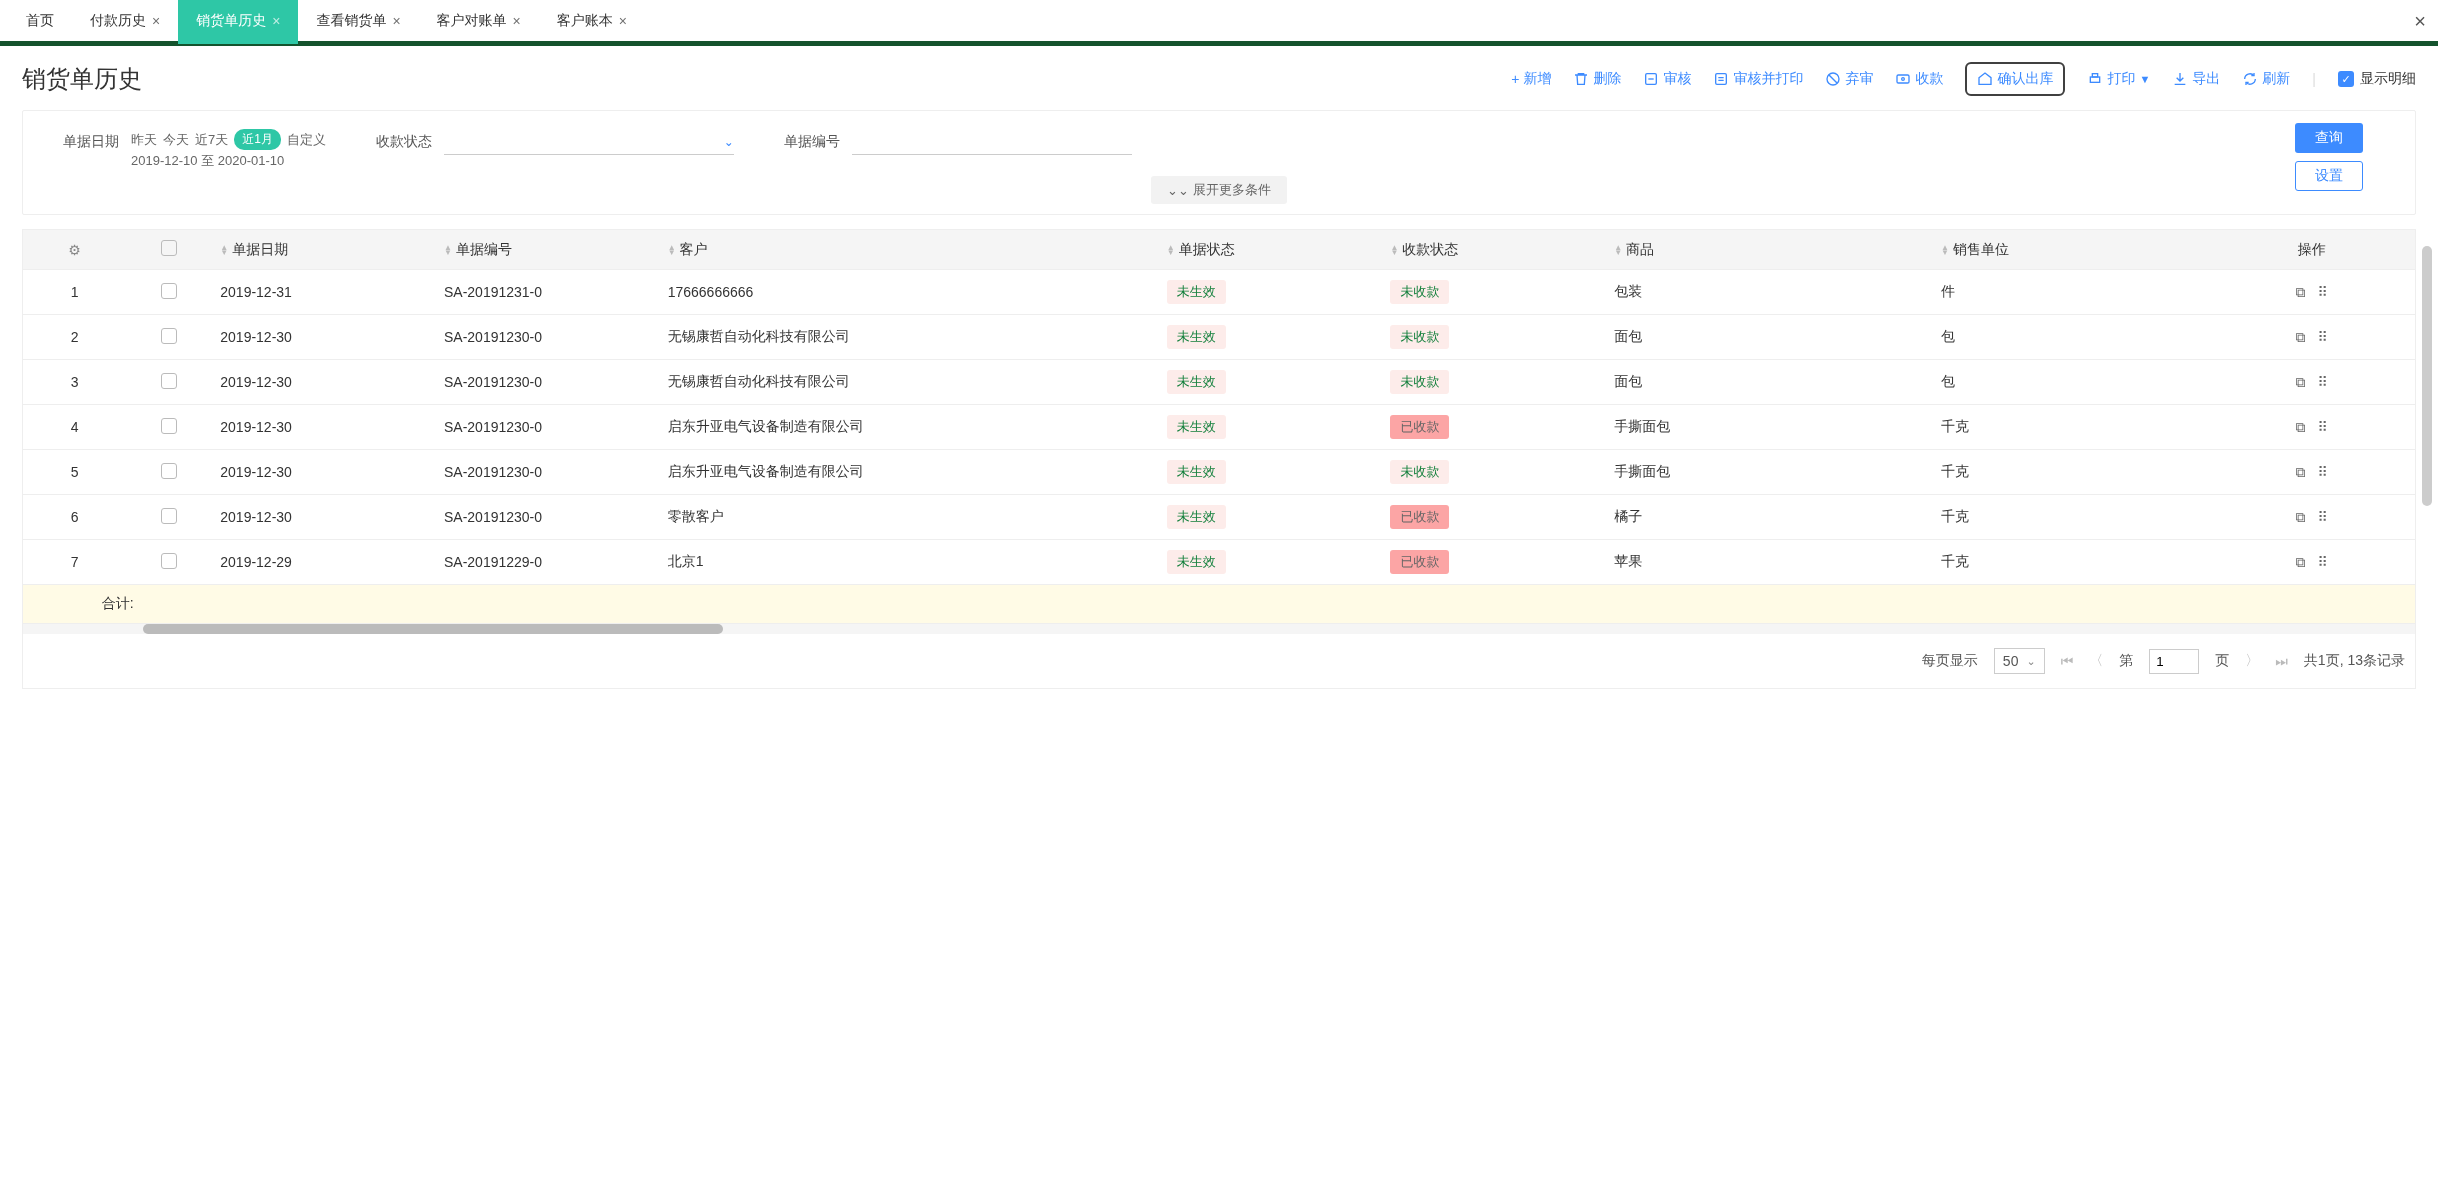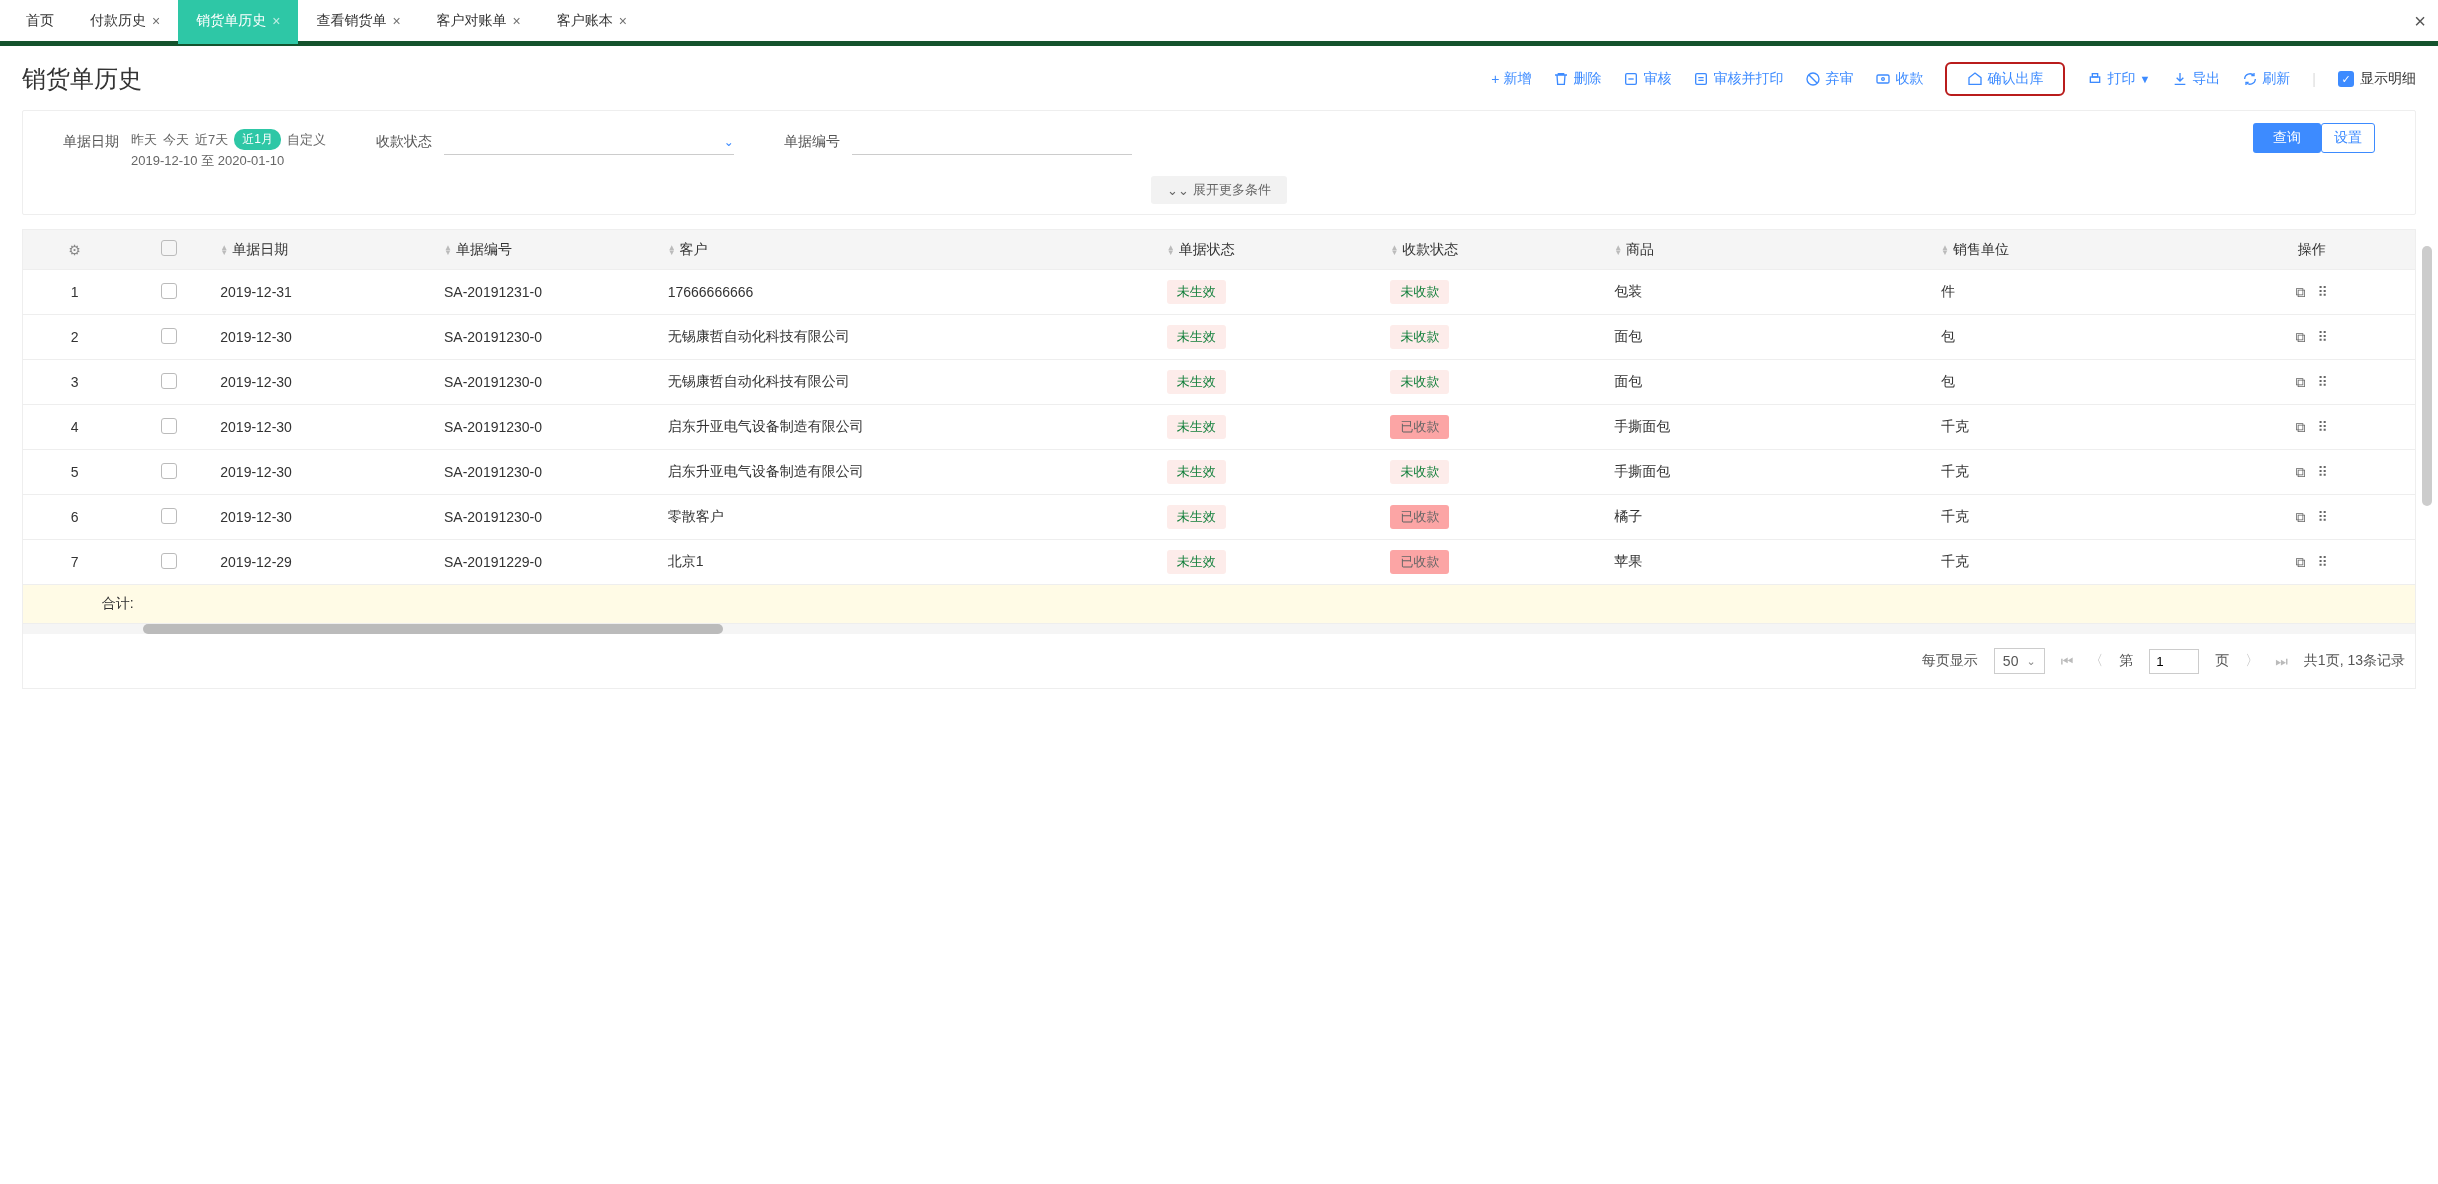--- a/index.html
+++ b/index.html
@@ -7,36 +7,36 @@
 .tabs{display:flex;align-items:center;border-bottom:5px solid #14532d;height:46px;padding:0 8px;position:relative}
 .tab{padding:0 18px;height:46px;display:flex;align-items:center;gap:6px;cursor:pointer;color:#333}
 .tab.active{background:#2ec7a6;color:#fff}
 .tab .cx{font-size:14px;opacity:.7}
 .close-all{position:absolute;right:12px;top:10px;font-size:20px;cursor:pointer;color:#555}
 .content{padding:16px 22px}
 .header-row{display:flex;align-items:center;justify-content:space-between;margin-bottom:14px}
 .page-title{font-size:24px;font-weight:500}
 .toolbar{display:flex;align-items:center;gap:22px}
 .tb-btn{display:flex;align-items:center;gap:4px;color:#3d8bff;cursor:pointer;white-space:nowrap;font-size:14px}
-.tb-btn.highlight{border:2px solid #b91c1c;border-radius:6px;padding:6px 20px}
+.tb-btn.highlight{border:2px solid #404040;border-radius:6px;padding:6px 10px}
 .tb-btn svg{width:16px;height:16px}
 .detail-toggle{display:flex;align-items:center;gap:6px;color:#333}
 .chk{width:16px;height:16px;border-radius:3px;background:#3d8bff;display:inline-flex;align-items:center;justify-content:center;color:#fff;font-size:11px}
 .filter-box{border:1px solid #eee;border-radius:2px;padding:18px 40px 0}
 .filter-row{display:flex;align-items:flex-start;gap:50px;position:relative}
 .f-item{display:flex;align-items:flex-start;gap:12px}
 .f-label{color:#555;padding-top:4px}
 .date-picks{display:flex;flex-direction:column;gap:2px}
 .date-quick{display:flex;gap:6px;align-items:center}
 .dq{color:#666;cursor:pointer;font-size:13px}
 .dq.on{background:#2ec7a6;color:#fff;padding:2px 8px;border-radius:10px;font-size:12px}
 .date-range{color:#666;font-size:13px}
 .sel-line{border-bottom:1px solid #ccc;min-width:290px;height:26px;display:flex;align-items:center;justify-content:flex-end;color:#3d8bff}
 .inp-line{border-bottom:1px solid #ccc;min-width:280px;height:26px}
-.side-btns{position:absolute;right:0;top:-6px;display:flex;gap:0}
+.side-btns{position:absolute;right:12px;top:-6px;display:flex;flex-direction:column;gap:8px}
 .btn-primary{background:#3d8bff;color:#fff;border:none;padding:6px 20px;border-radius:3px;cursor:pointer;font-size:14px}
 .btn-outline{background:#fff;color:#3d8bff;border:1px solid #3d8bff;padding:5px 12px;border-radius:3px;cursor:pointer;font-size:14px}
 .expand-bar{display:flex;justify-content:center;padding:6px 0 10px}
 .expand-btn{background:#f2f2f2;border-radius:3px;padding:5px 16px;color:#666;cursor:pointer;font-size:13px;display:flex;align-items:center;gap:4px}
 .table-wrap{margin-top:14px;border:1px solid #eee}
 table{width:100%;border-collapse:collapse;table-layout:fixed}
 th,td{padding:10px 8px;border-bottom:1px solid #eee;text-align:left;font-size:14px;white-space:nowrap;overflow:hidden;text-overflow:ellipsis}
 thead th{background:#f5f5f5;font-weight:500;color:#333}
 .sort-hd{display:flex;align-items:center;gap:4px}
 .sort-ic{display:inline-flex;flex-direction:column;line-height:5px;font-size:8px;color:#bbb}

